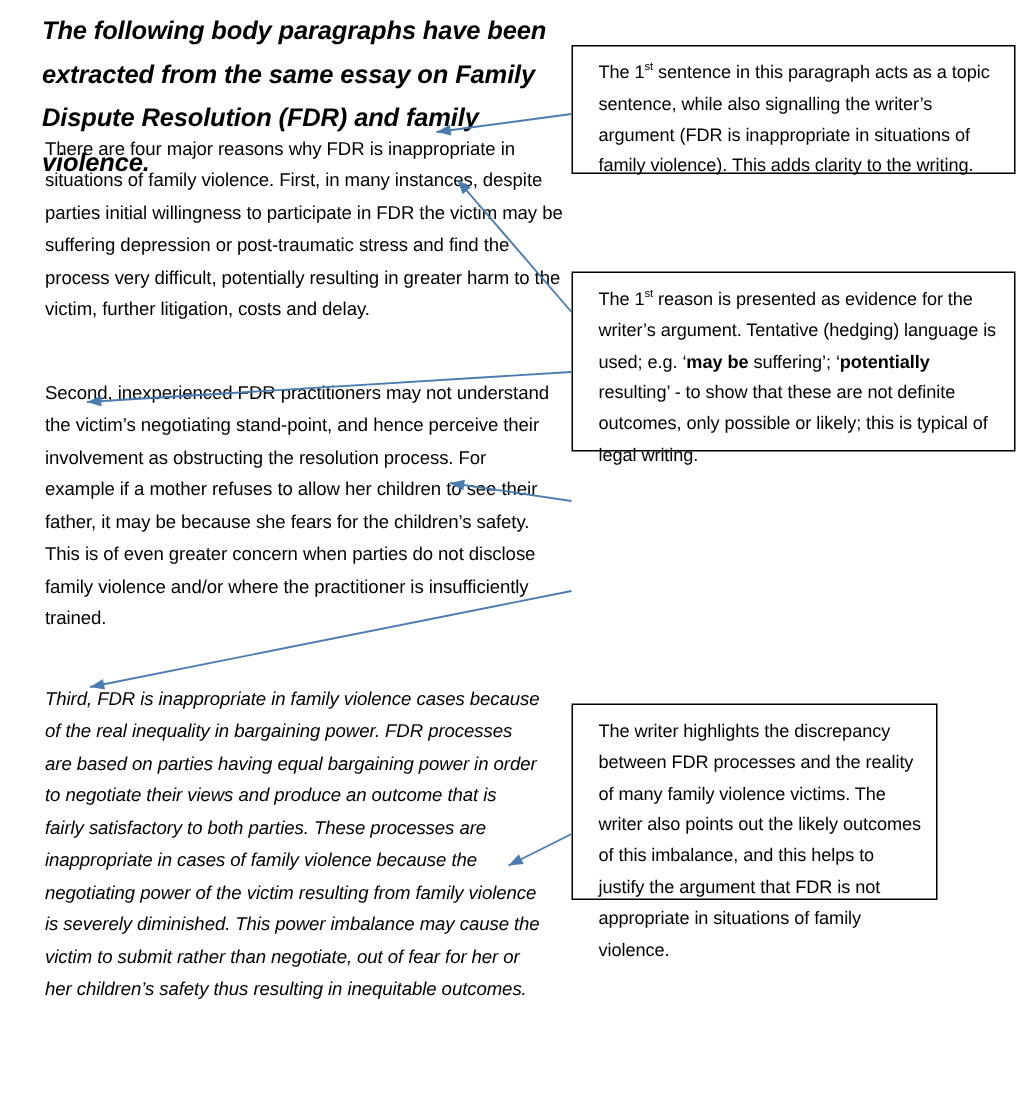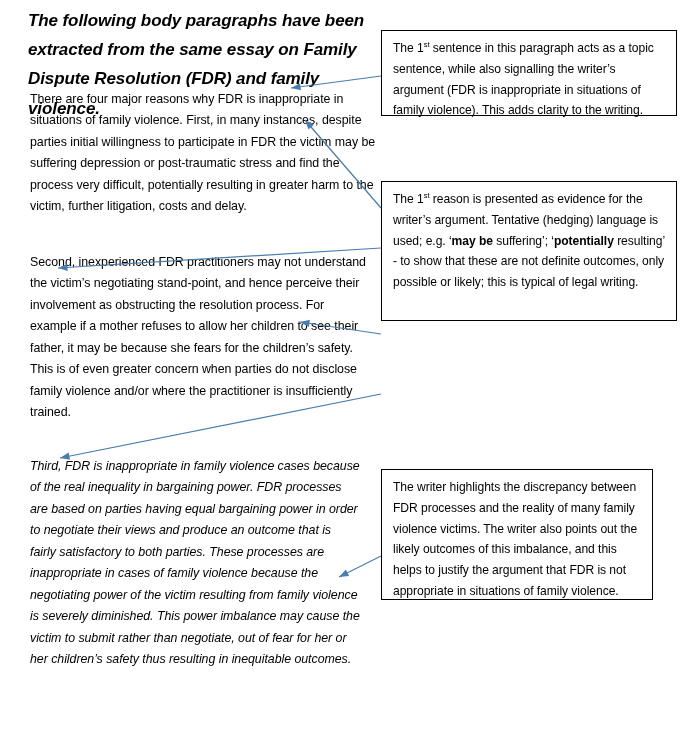--- a/index.html
+++ b/index.html
@@ -59,27 +59,27 @@
 
   
   .callout {
     position: absolute;
     box-sizing: border-box;
     border: 1.3px solid #000000;
     background: #ffffff;
     font-size: 12.1px;
     line-height: 1.72;
     letter-spacing: -0.05px;
-    padding: 7px 10px 6px 11px;
+    padding: 7px 10px 6px 17px;
     z-index: 8;
   }
   #callout-1 { left: 381px; top: 30px;  width: 296px; height: 86px; }
-  #callout-2 { left: 381px; top: 181px; width: 296px; height: 140px; }
+  #callout-2 { left: 381px; top: 181px; width: 296px; height: 120px; }
   #callout-3 { left: 381px; top: 331px; width: 296px; height: 70px; }
-  #callout-4 { left: 381px; top: 469px; width: 272px; height: 131px; }
+  #callout-4 { left: 381px; top: 469px; width: 244px; height: 131px; }
 
   .callout b { font-weight: bold; }
   sup {
     font-size: 0.62em;
     vertical-align: super;
     line-height: 0;
   }
 </style>
 </head>
 <body>

